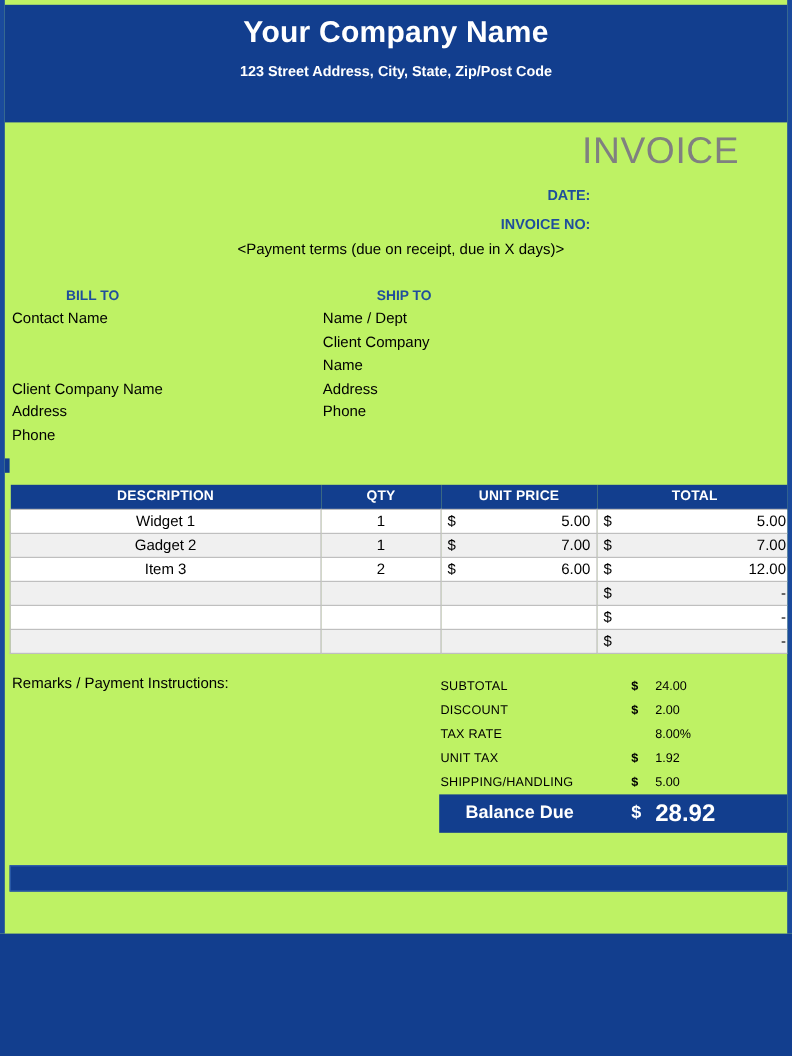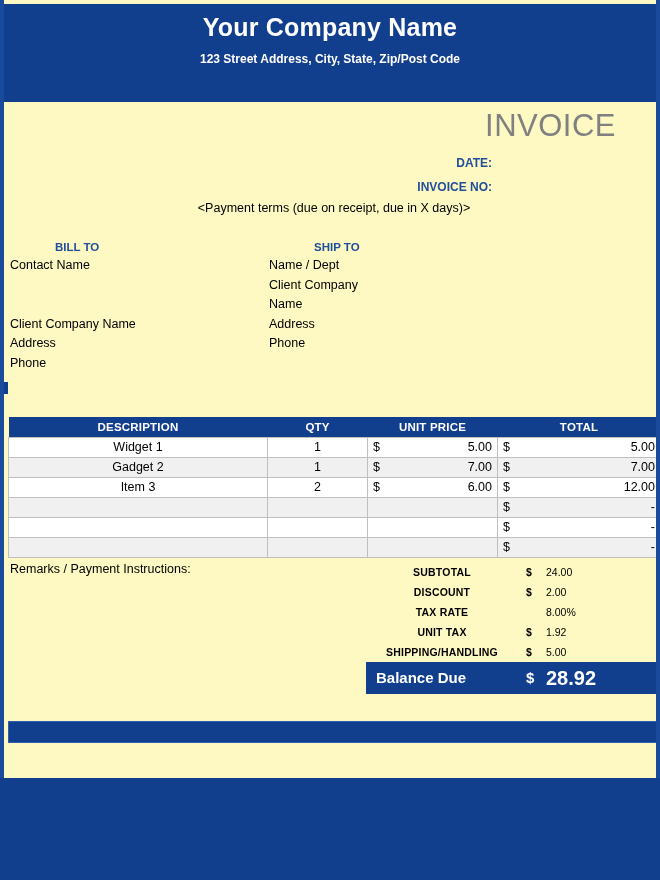--- a/index.html
+++ b/index.html
@@ -15,21 +15,21 @@
     overflow: hidden;
   }
 
   
   .page {
     position: absolute;
     left: 0;
     top: 0;
     width: 660px;
     height: 778px;
-    background: #fef9c3;
+    background: #bef264;
     box-sizing: border-box;
     border-left: 4px solid #1A4A9C;
     border-right: 4px solid #1A4A9C;
     overflow: hidden;
   }
 
   
   .company-band {
     position: absolute;
     left: 0;
@@ -114,21 +114,21 @@
     top: 382px;
     width: 4px;
     height: 12px;
     background: #123E8E;
   }
 
   
   .items {
     position: absolute;
     left: 4px;
-    top: 417px;
+    top: 404px;
     width: 652px;
     border-collapse: collapse;
     table-layout: fixed;
     font-size: 12.5px;
     border-radius: 29px;
   }
   .items th {
     background: #123E8E;
     color: #ffffff;
     font-size: 11.5px;
@@ -180,39 +180,39 @@
     border-collapse: collapse;
     table-layout: fixed;
   }
   .totals td {
     height: 18px;
     line-height: 18px;
     color: #000000;
   }
   .t-label {
     width: 150px;
-    text-align: center;
-    font-weight: bold;
+    text-align: left;
+    font-weight: normal;
     letter-spacing: .2px;
     padding-right: 8px;
   }
   .t-sym   { width: 18px; text-align: left; font-weight: bold; }
   .t-val   { padding-right: 0; }
 
   .balance-row td {
     background: #123E8E;
     color: #ffffff;
     height: 30px;
     line-height: 30px;
     font-size: 15px;
     font-weight: bold;
   }
   .balance-row .t-label {
     text-align: left;
-    padding-left: 10px;
+    padding-left: 22px;
     font-weight: bold;
     letter-spacing: 0;
   }
   .balance-row .t-sym { font-size: 15px; }
   .balance-row .t-val { font-size: 20px; }
 
   
   .footer-bar {
     position: absolute;
     left: 4px;

